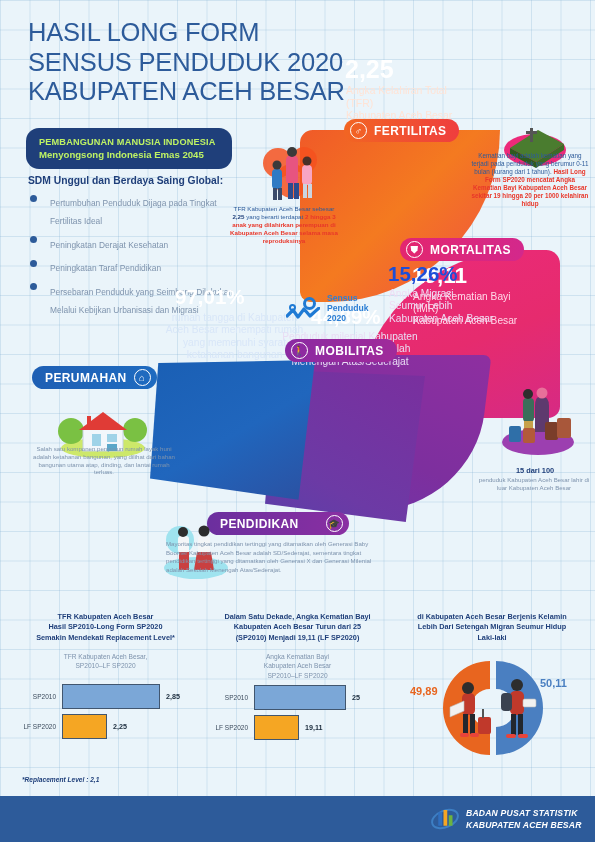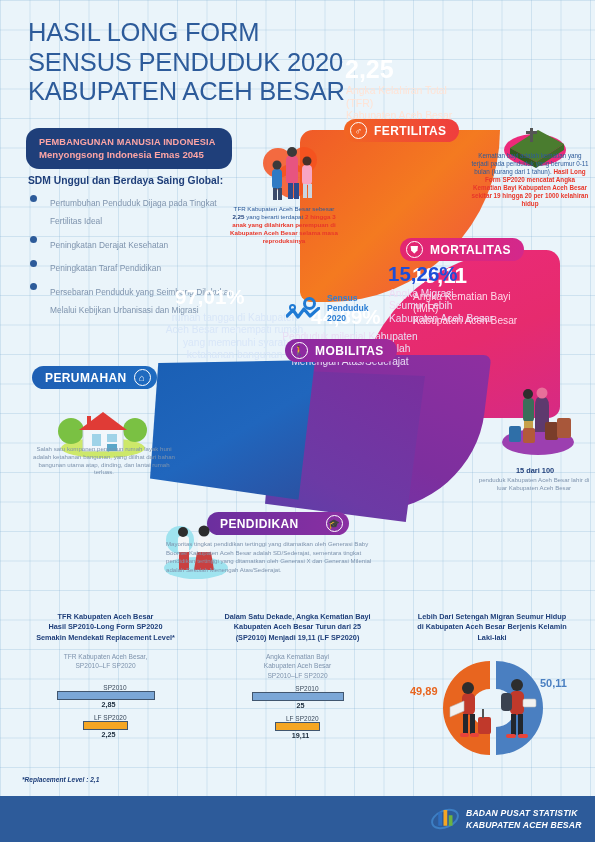--- a/index.html
+++ b/index.html
@@ -28,21 +28,21 @@
     font-size: 25.5px; font-weight: normal;
     line-height: 1.16; letter-spacing: -0.2px;
   }
   .title div { white-space: nowrap; }
 
   
   .ipm-box {
     position: absolute; left: 26px; top: 128px;
     width: 206px; padding: 9px 12px 9px 13px;
     background: #1f3f7a; border-radius: 13px;
-    color: #fca5a5;
+    color: #bef264;
   }
   .ipm-box .l1 { font-size: 9.2px; font-weight: bold; letter-spacing: 0.15px; }
   .ipm-box .l2 { font-size: 9.6px; font-weight: bold; margin-top: 2px; }
 
   .sdm-title {
     position: absolute; left: 28px; top: 175px;
     color: #1f3f7a; font-size: 10.3px; font-weight: bold;
   }
   .sdm-list { position: absolute; left: 30px; top: 192px; width: 215px; }
   .sdm-item { position: relative; padding-left: 20px; margin-bottom: 5.5px; }
@@ -196,21 +196,21 @@
   .chart { position: absolute; top: 0; }
   .ch-title {
     text-align: center; color: #1f3f7a; font-size: 7.3px;
     font-weight: bold; line-height: 1.42;
   }
   .ch-sub {
     text-align: center; color: #7e93ad; font-size: 6.6px;
     line-height: 1.4; margin-top: 9px;
   }
   .bars { margin-top: 13px; position: relative; }
-  .bar-row { display: flex; align-items: center; height: 25px; margin-bottom: 5px; flex-direction: column; }
+  .bar-row { display: flex; align-items: center; height: 25px; margin-bottom: 5px; }
   .bar-lbl { width: 54px; text-align: right; font-size: 6.5px;
     color: #3b4a5c; padding-right: 6px; }
   .bar { height: 25px; border: 0.8px solid #41566f; }
   .bar.blue { background: #7ba7d7; }
   .bar.orange { background: #f5a623; }
   .bar-val { font-size: 7.2px; font-weight: bold; color: #1a2b3c; margin-left: 6px; }
   .footnote { position: absolute; left: 22px; top: 164px;
     font-size: 6.6px; font-weight: bold; font-style: italic; color: #1f3f7a; }
 
   
@@ -459,22 +459,22 @@
         <div class="bar-row">
           <span class="bar-lbl">LF SP2020</span>
           <span class="bar orange" style="width:45px;"></span>
           <span class="bar-val">19,11</span>
         </div>
       </div>
     </div>
 
     <div class="chart" style="left:392px; width:200px;">
       <div class="ch-title">
+        <div>di Kabupaten Aceh Besar Berjenis Kelamin</div>
         <div>Lebih Dari Setengah Migran Seumur Hidup</div>
-        <div>di Kabupaten Aceh Besar Berjenis Kelamin</div>
         <div>Laki-laki</div>
       </div>
       <div class="donut-wrap">
         <svg width="200" height="118" viewBox="0 0 200 118">
           <path d="M98 12 A47 47 0 0 0 98 106 L98 78 A19 19 0 0 1 98 40 Z" fill="#e8651f"></path>
           <path d="M104 12 A47 47 0 0 1 104 106 L104 78 A19 19 0 0 0 104 40 Z" fill="#4a7fc1"></path>
 
           <g>
             <rect x="70" y="44" width="13" height="22" rx="5" fill="#c0392b"></rect>
             <circle cx="76" cy="39" r="6" fill="#2d2d2d"></circle>

